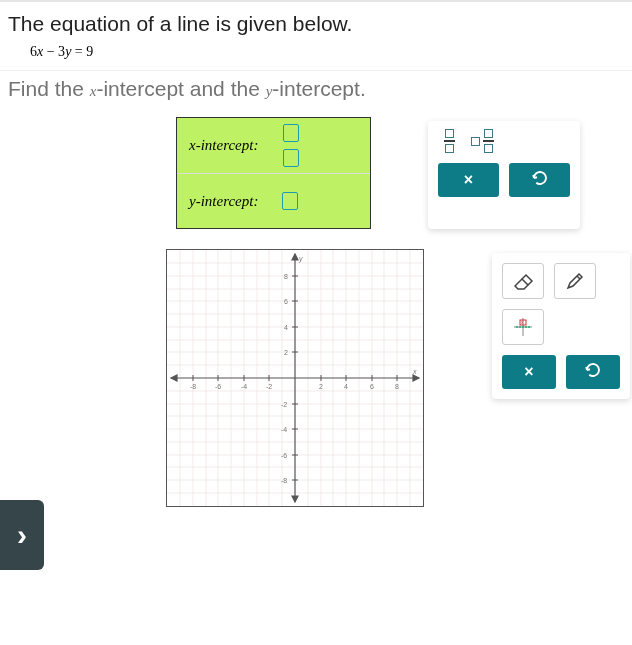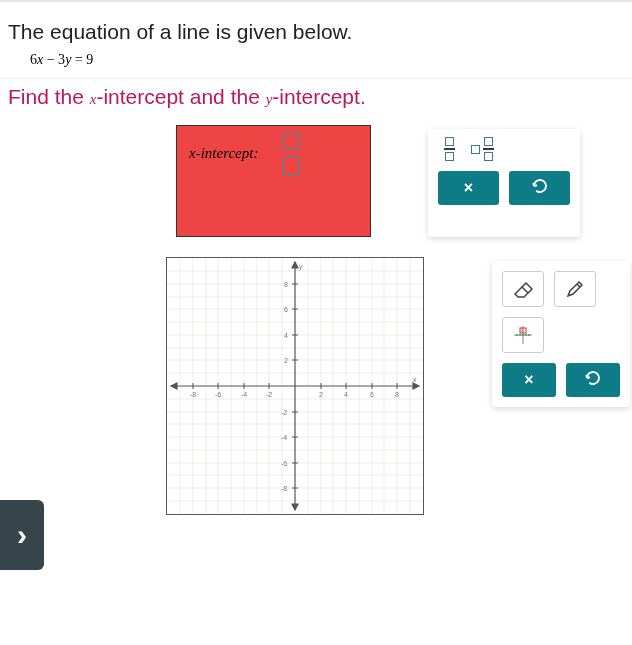--- a/index.html
+++ b/index.html
@@ -6,30 +6,30 @@
   body {
     margin: 0;
     font-family: Arial, Helvetica, sans-serif;
     background: #fff;
     width: 632px;
     height: 645px;
     overflow: hidden;
     position: relative;
     border-top: 2px solid #e6e6e6;
   }
-  .question { padding: 18px 8px 6px 8px; font-size: 21px; color: #222; }
+  .question { padding: 10px 8px 6px 8px; font-size: 21px; color: #222; }
   .equation { padding: 2px 0 10px 30px; font-family: 'Times New Roman', serif; font-size: 14px; font-style: italic; }
   .equation .num { font-style: normal; }
-  .instructions { padding: 4px 8px 2px 8px; font-size: 21px; color: #be185d; line-height: 1.35; border-top: 1px solid #eee;}
+  .instructions { padding: 4px 8px 2px 8px; font-size: 21px; color: #737373; line-height: 1.35; border-top: 1px solid #eee;}
   .sub { font-family: 'Times New Roman', serif; font-size: 15px; font-style: italic; }
   .work-area { position: relative; margin-top: 12px; }
   .intercept-box {
     position: absolute; left: 176px; top: 0;
     width: 195px; height: 112px;
-    border: 1px solid #333; background: #ef4444;
+    border: 1px solid #333; background: #bef264;
     font-family: 'Times New Roman', serif;
   }
   .int-row { display: flex; align-items: center; height: 55px; padding-left: 12px; }
   .int-row + .int-row { border-top: 1px solid #ddd; }
   .int-label { font-size: 15px; font-style: italic; }
   .int-label .letter { font-style: italic; }
   .frac-slot { margin-left: 24px; display: flex; flex-direction: column; align-items: center; gap: 3px; }
   .slot { width: 16px; height: 18px; border: 1.5px solid #1a9bb0; border-radius: 2px; }
   .frac-line { width: 18px; height: 1px; background: transparent; }
   .single-slot { margin-left: 24px; }
@@ -91,20 +91,26 @@
 </div>
 
 <div class="work-area">
 
   <div class="intercept-box">
     <div class="int-row">
       <span class="int-label"><span class="letter">x</span><span>-intercept:</span></span>
       <div class="frac-slot">
         <div class="slot"></div>
         <div class="frac-line"></div>
+        <div class="slot"></div>
+      </div>
+    </div>
+    <div class="int-row">
+      <span class="int-label"><span class="letter">y</span><span>-intercept:</span></span>
+      <div class="single-slot">
         <div class="slot"></div>
       </div>
     </div>
   </div>
 
   <div class="tool-panel-1">
     <div class="tool-row">
       <div style="cursor:pointer;">
         <div class="frac-icon">
           <div class="sq"></div>

